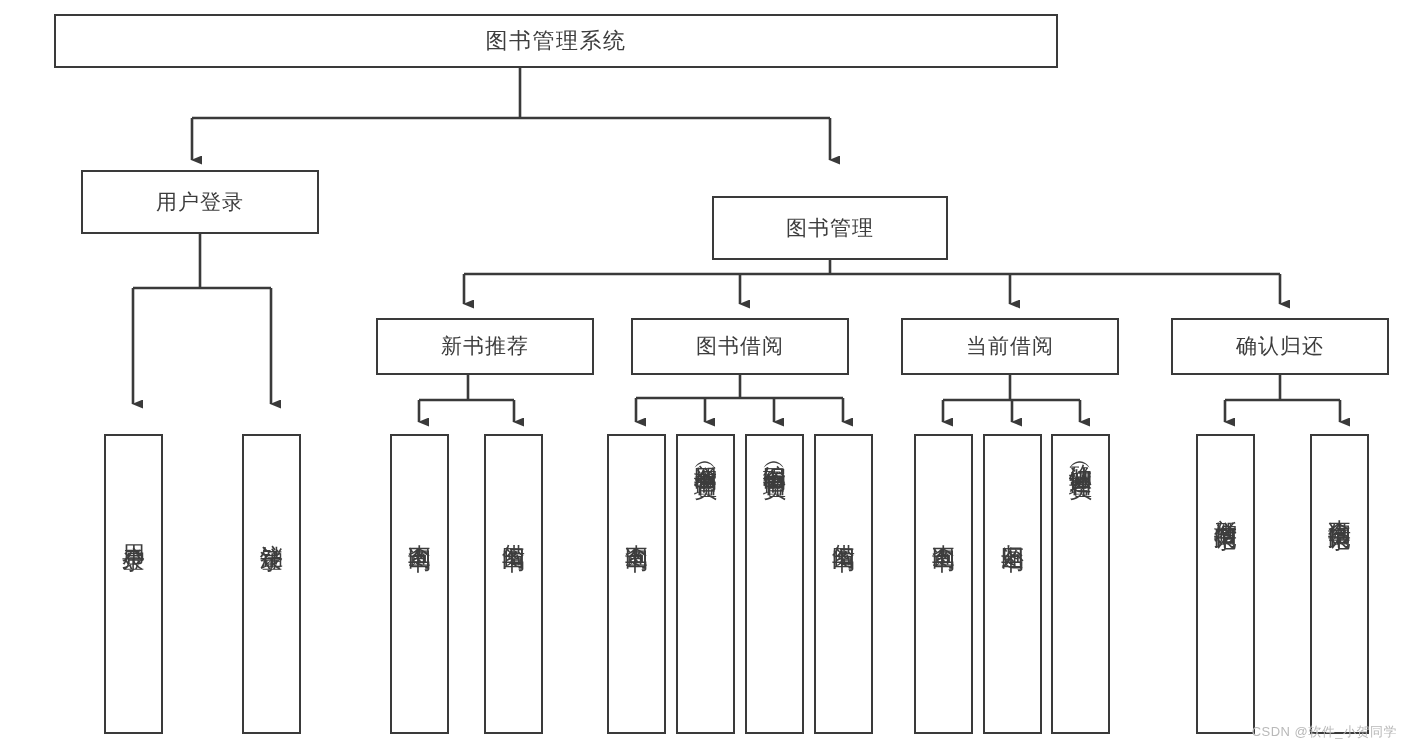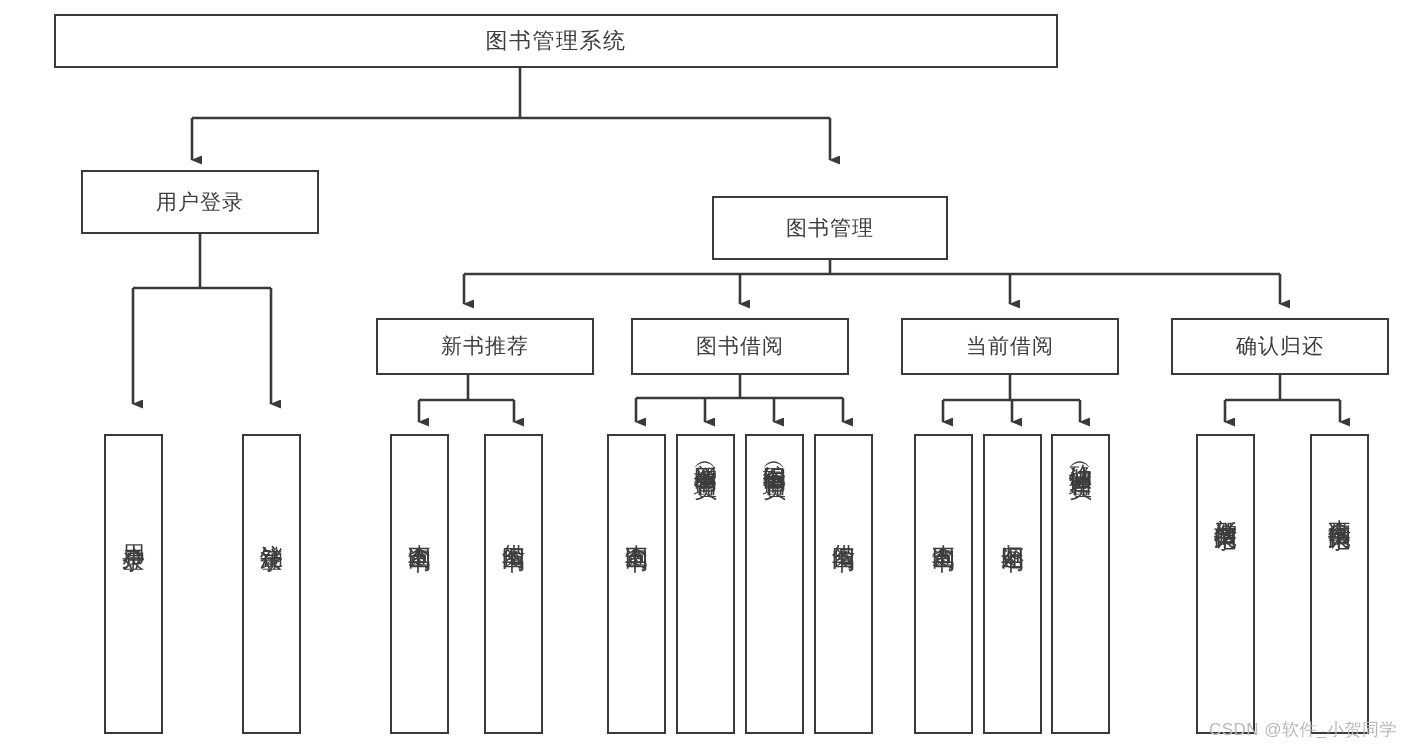--- a/index.html
+++ b/index.html
@@ -73,21 +73,21 @@
   .node.vert.midsm .node-label {
     margin-top: 55px;
   }
   .node.vert.long .node-label {
     margin-top: 0px;
   }
   .watermark {
     position: absolute;
     right: 8px;
     bottom: 6px;
-    font-size: 17px;
+    font-size: 13px;
     color: #b9b9b9;
     letter-spacing: 0.5px;
     z-index: 5;
     white-space: nowrap;
     font-family: "Liberation Sans", "DejaVu Sans", sans-serif;
     text-align: center;
   }
 </style>
 </head>
 <body>

